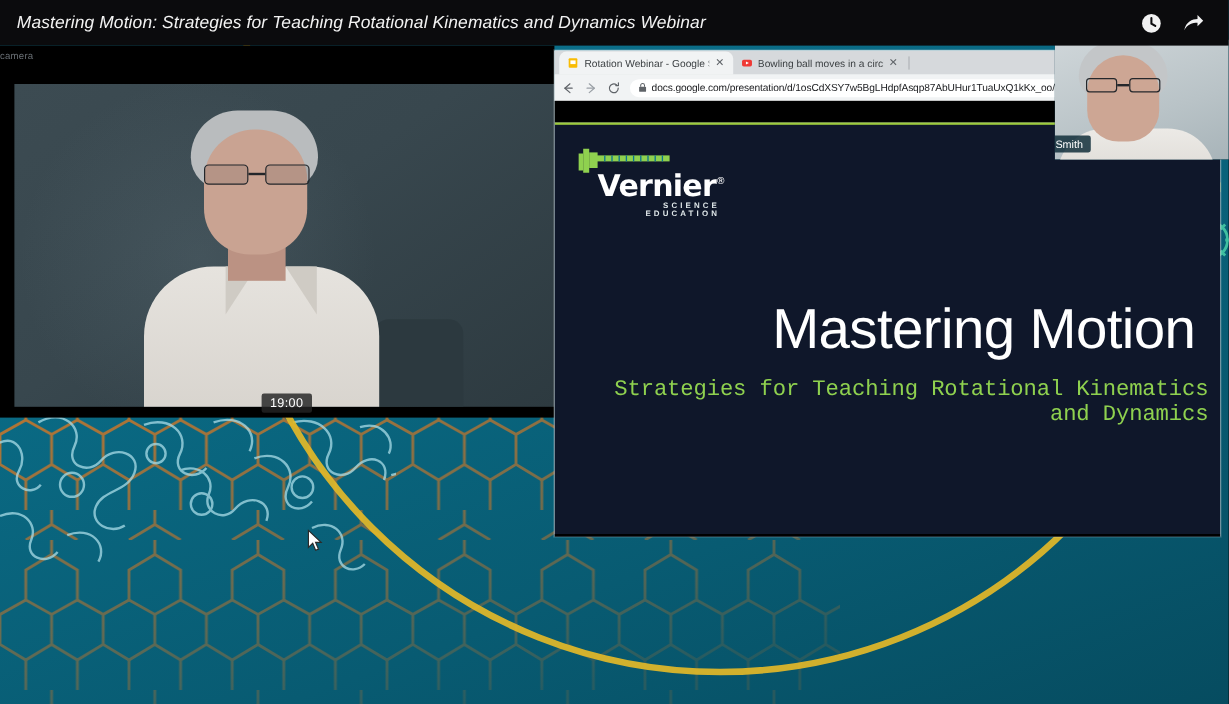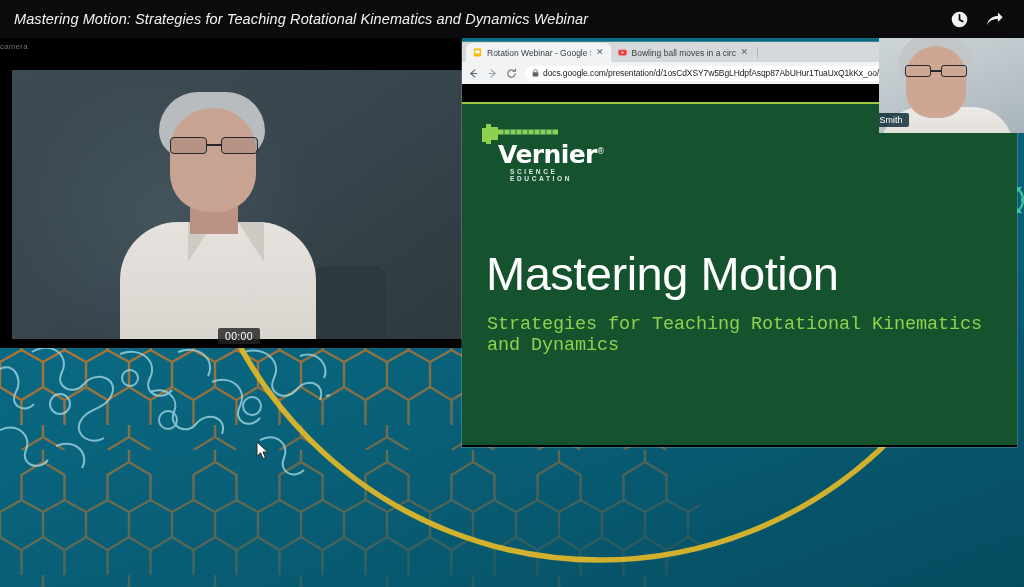--- a/index.html
+++ b/index.html
@@ -137,21 +137,21 @@
   .omnibox .urltext {
     white-space:nowrap; overflow:hidden; text-overflow:clip;
     letter-spacing:-.1px;
   }
   .lockico { width:7px; height:8px; flex:0 0 7px; display:block; }
 
   .br-blackgap { height:18px; background:#000; }
 
   
   .slide {
-    position:relative; height:380px; background:#14532d; overflow:hidden;
+    position:relative; height:380px; background:#0f172a; overflow:hidden;text-align:right;
   }
   .slide-accent {
     position:absolute; left:0; top:-1px; width:100%; height:3px; background:#9ecb3e;
   }
   .vlogo { position:absolute; left:18px; top:20px; width:120px; height:56px; }
   .vlogo .vcaliper { position:absolute; left:2px; top:0; width:80px; height:24px; }
   .vlogo .vname {
     position:absolute; left:18px; top:18px; color:#fff;
     font-size:25px; font-weight:bold; letter-spacing:-.6px;
     font-family:"DejaVu Sans", sans-serif;
@@ -296,21 +296,21 @@
       <div class="p-collar-r"></div>
       <div class="p-neck"></div>
       <div class="p-hair"></div>
       <div class="p-face"></div>
       <div class="p-glasses">
         <div class="p-lens l"></div>
           <div class="p-bridge"></div>
           <div class="p-lens r"></div>
       </div>
     </div>
-    <div class="timebadge">00:00</div>
+    <div class="timebadge">19:00</div>
   </div>
 
   <div class="sharepanel">
 
     <div class="br-tabstrip">
 
       <div class="br-tab active">
         <svg class="tabfav" viewBox="0 0 10 10">
           <rect x="1" y="0.6" width="8" height="8.8" rx="1" fill="#f9bc04"></rect>
           <rect x="2.6" y="2.6" width="4.8" height="3.4" fill="#fff"></rect>

